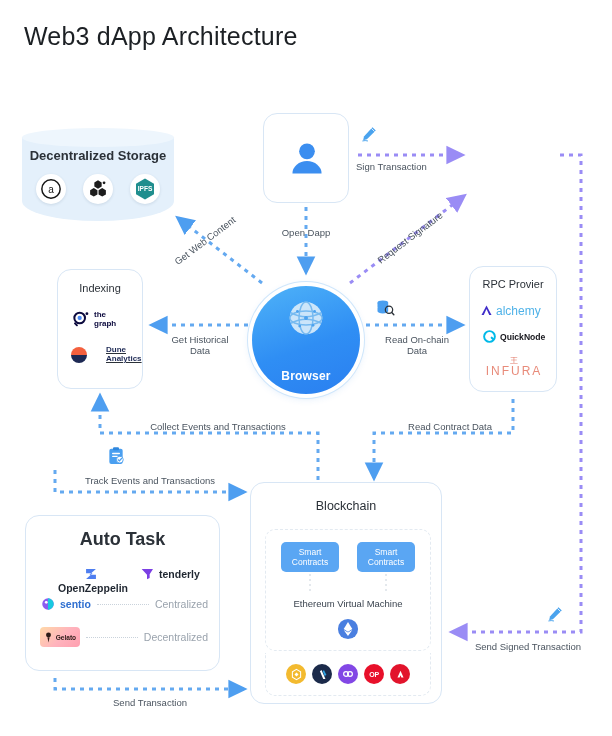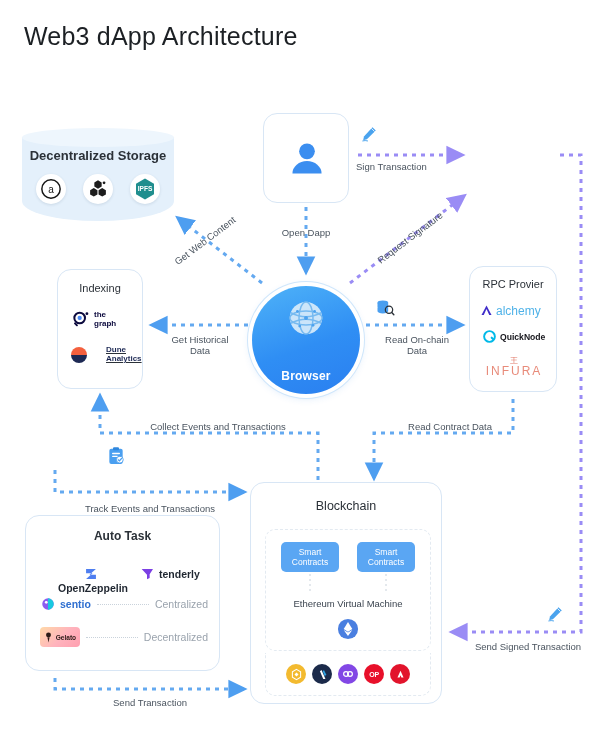--- a/index.html
+++ b/index.html
@@ -103,21 +103,21 @@
   }
   .bc-chains{
     position:absolute;left:14px;top:170px;width:164px;height:42px;
     border:1px dashed #e3eaf1;border-top:none;border-radius:0 0 10px 10px;
     display:flex;align-items:center;justify-content:center;gap:6px;
   }
   .chain-dot{width:20px;height:20px;border-radius:50%;display:flex;align-items:center;justify-content:center;}
 
   
   #autotask-card{left:25px;top:515px;width:195px;height:156px;}
-  #autotask-card .card-title{margin-top:13px;font-size:12px;font-weight:700;}
+  #autotask-card .card-title{margin-top:13px;font-size:18px;font-weight:700;}
   .at-row{position:absolute;display:flex;align-items:center;}
   .at-name{font-size:10.5px;font-weight:700;}
   .at-kind{font-size:10.5px;color:#9aa3ad;}
   .at-dots{
     flex:0 0 auto;border-bottom:1px dotted #c9d2db;height:1px;margin:0 6px;
   }
 
   
   .elabel{
     position:absolute;font-size:9.5px;color:#4a545f;line-height:11px;
@@ -403,21 +403,21 @@
   <div class="elabel" style="left:385px;top:421px;width:130px;text-align:center;">Read Contract Data</div>
 
   <svg class="edge-icon" style="left:106px;top:446px;" width="20" height="20" viewBox="0 0 24 24">
     <rect x="4" y="3.4" width="16" height="18.2" rx="2.4" fill="#4a9ff0"></rect>
     <rect x="8.4" y="1.6" width="7.2" height="3.6" rx="1.3" fill="#2f86dd"></rect>
     <rect x="7.2" y="8.2" width="9.6" height="1.6" rx=".8" fill="#ffffff"></rect>
     <rect x="7.2" y="11.6" width="7.2" height="1.6" rx=".8" fill="#ffffff"></rect>
     <circle cx="16.6" cy="16.4" r="4.1" fill="#ffffff" stroke="#4a9ff0" stroke-width="1.1"></circle>
     <path d="M14.7,16.5 L16.1,17.9 L18.6,15" stroke="#4a9ff0" stroke-width="1.4" fill="none" stroke-linecap="round"></path>
   </svg>
-  <div class="elabel" style="left:60px;top:475px;width:180px;text-align:center;margin-top:28px;">Track Events and Transactions</div>
+  <div class="elabel" style="left:60px;top:475px;width:180px;text-align:center;">Track Events and Transactions</div>
 
   <div class="elabel" style="left:60px;top:697px;width:180px;text-align:center;">Send Transaction</div>
 
   <svg class="edge-icon" style="left:546px;top:605px;" width="18" height="18" viewBox="0 0 24 24">
     <path d="M16.6,2.9 L21,7.3 L9.2,19.1 L4.2,20.2 L5.3,15.2 Z" fill="#4aa3ee"></path>
     <path d="M15.1,4.4 L19.5,8.8" stroke="#ffffff" stroke-width="1.1"></path>
     <path d="M3.2,21.3 Q7,20.2 10.6,21.3" stroke="#4aa3ee" stroke-width="1.3" fill="none"></path>
   </svg>
   <div class="elabel" style="left:453px;top:641px;width:150px;text-align:center;">Send Signed Transaction</div>
 

